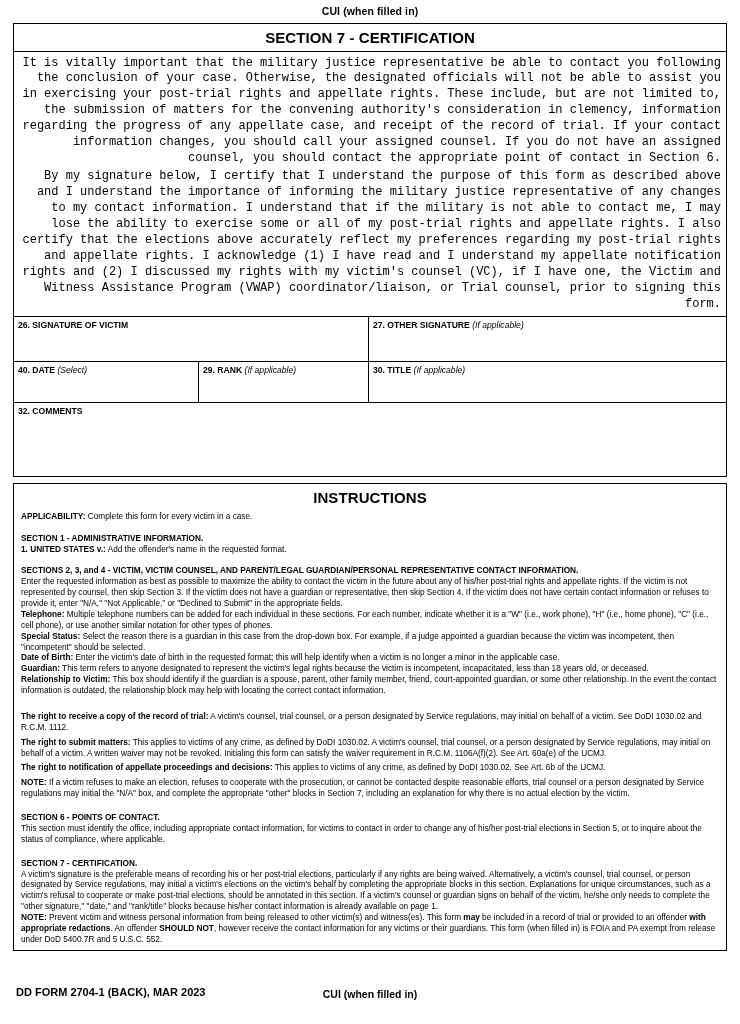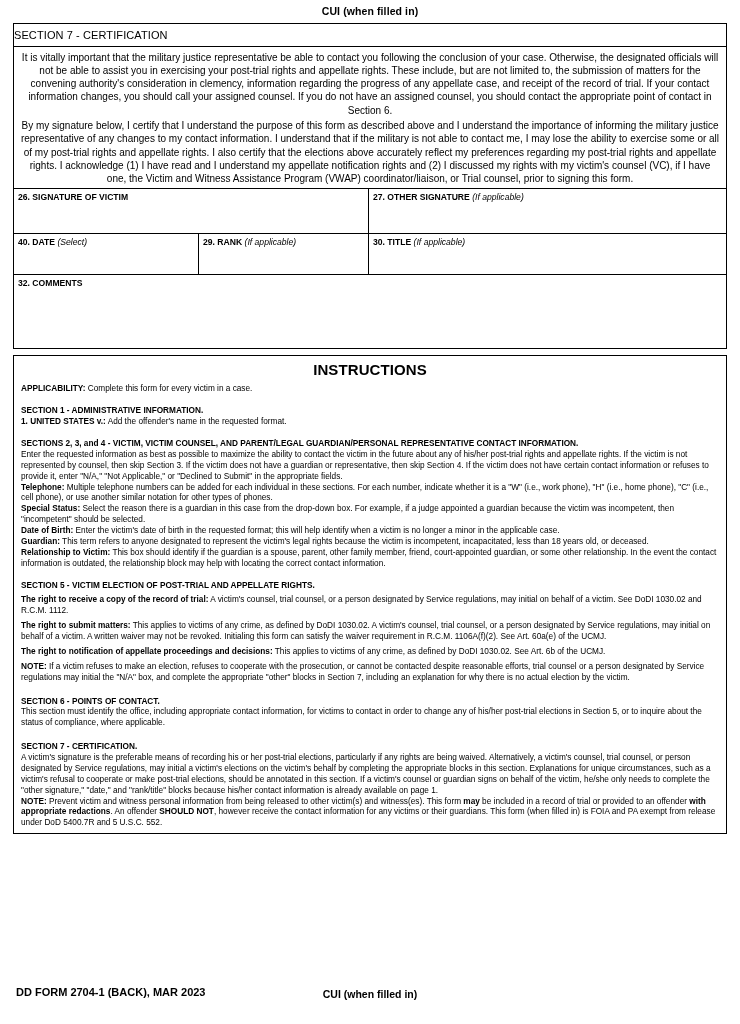--- a/index.html
+++ b/index.html
@@ -30,32 +30,34 @@
     padding-bottom: 6px;
     letter-spacing: 0.1px;
   }
 
   
   .form-block {
     margin: 0 13px 0 13px;
     border: 1.6px solid #000;
   }
   .sec7-title {
-    font-size: 11px;
-    font-weight: normal;
+    text-align: center;
+    font-size: 15px;
+    font-weight: bold;
     padding: 5px 0 5px 0;
     border-bottom: 1.6px solid #000;
     letter-spacing: 0.1px;
   }
   .cert-para {
     padding: 4px 5px 3px 5px;
-    font-size: 10px;
+    font-size: 12px;
     line-height: 1.33;
-    text-align: center;
+    text-align: right;
     border-bottom: 1.6px solid #000;
+    font-family: Liberation Mono, monospace;
   }
   .cert-para p { margin: 0 0 0 0; }
   .cert-para p + p { margin-top: 2px; }
 
   
   .grid-row { display: flex; }
   .cell {
     position: relative;
     padding: 3px 4px 0 4px;
     font-size: 8.6px;
@@ -211,21 +213,20 @@
     <p><span class="lead">Special Status:</span><span> Select the reason there is a guardian in this case from the drop-down box.  For example, if a judge appointed a guardian because the victim was incompetent, then "incompetent" should be selected.</span></p>
 
     <p><span class="lead">Date of Birth:</span><span>  Enter the victim's date of birth in the requested format; this will help identify when a victim is no longer a minor in the applicable case.</span></p>
 
     <p><span class="lead">Guardian:</span><span> This term refers to anyone designated to represent the victim's legal rights because the victim is incompetent, incapacitated, less than 18 years old, or deceased.</span></p>
 
     <p><span class="lead">Relationship to Victim:</span><span> This box should identify if the guardian is a spouse, parent, other family member, friend, court-appointed guardian, or some other relationship.  In the event the contact information is outdated, the relationship block may help with locating the correct contact information.</span></p>
 
     <div class="gap-md"></div>
 
-    <p class="hdg">SECTION 5 - VICTIM ELECTION OF POST-TRIAL AND APPELLATE RIGHTS.</p>
 
     <div class="gap-sm"></div>
 
     <p><span class="lead">The right to receive a copy of the record of trial:</span><span> A victim's counsel, trial counsel, or a person designated by Service regulations, may initial on behalf of a victim.  See DoDI 1030.02 and R.C.M. 1112.</span></p>
 
     <div class="gap-sm"></div>
 
     <p><span class="lead">The right to submit matters:</span><span> This applies to victims of any crime, as defined by DoDI 1030.02.  A victim's counsel, trial counsel, or a person designated by Service regulations, may initial on behalf of a victim. A written waiver may not be revoked. Initialing this form can satisfy the waiver requirement in R.C.M. 1106A(f)(2). See Art. 60a(e) of the UCMJ.</span></p>
 
     <div class="gap-sm"></div>

